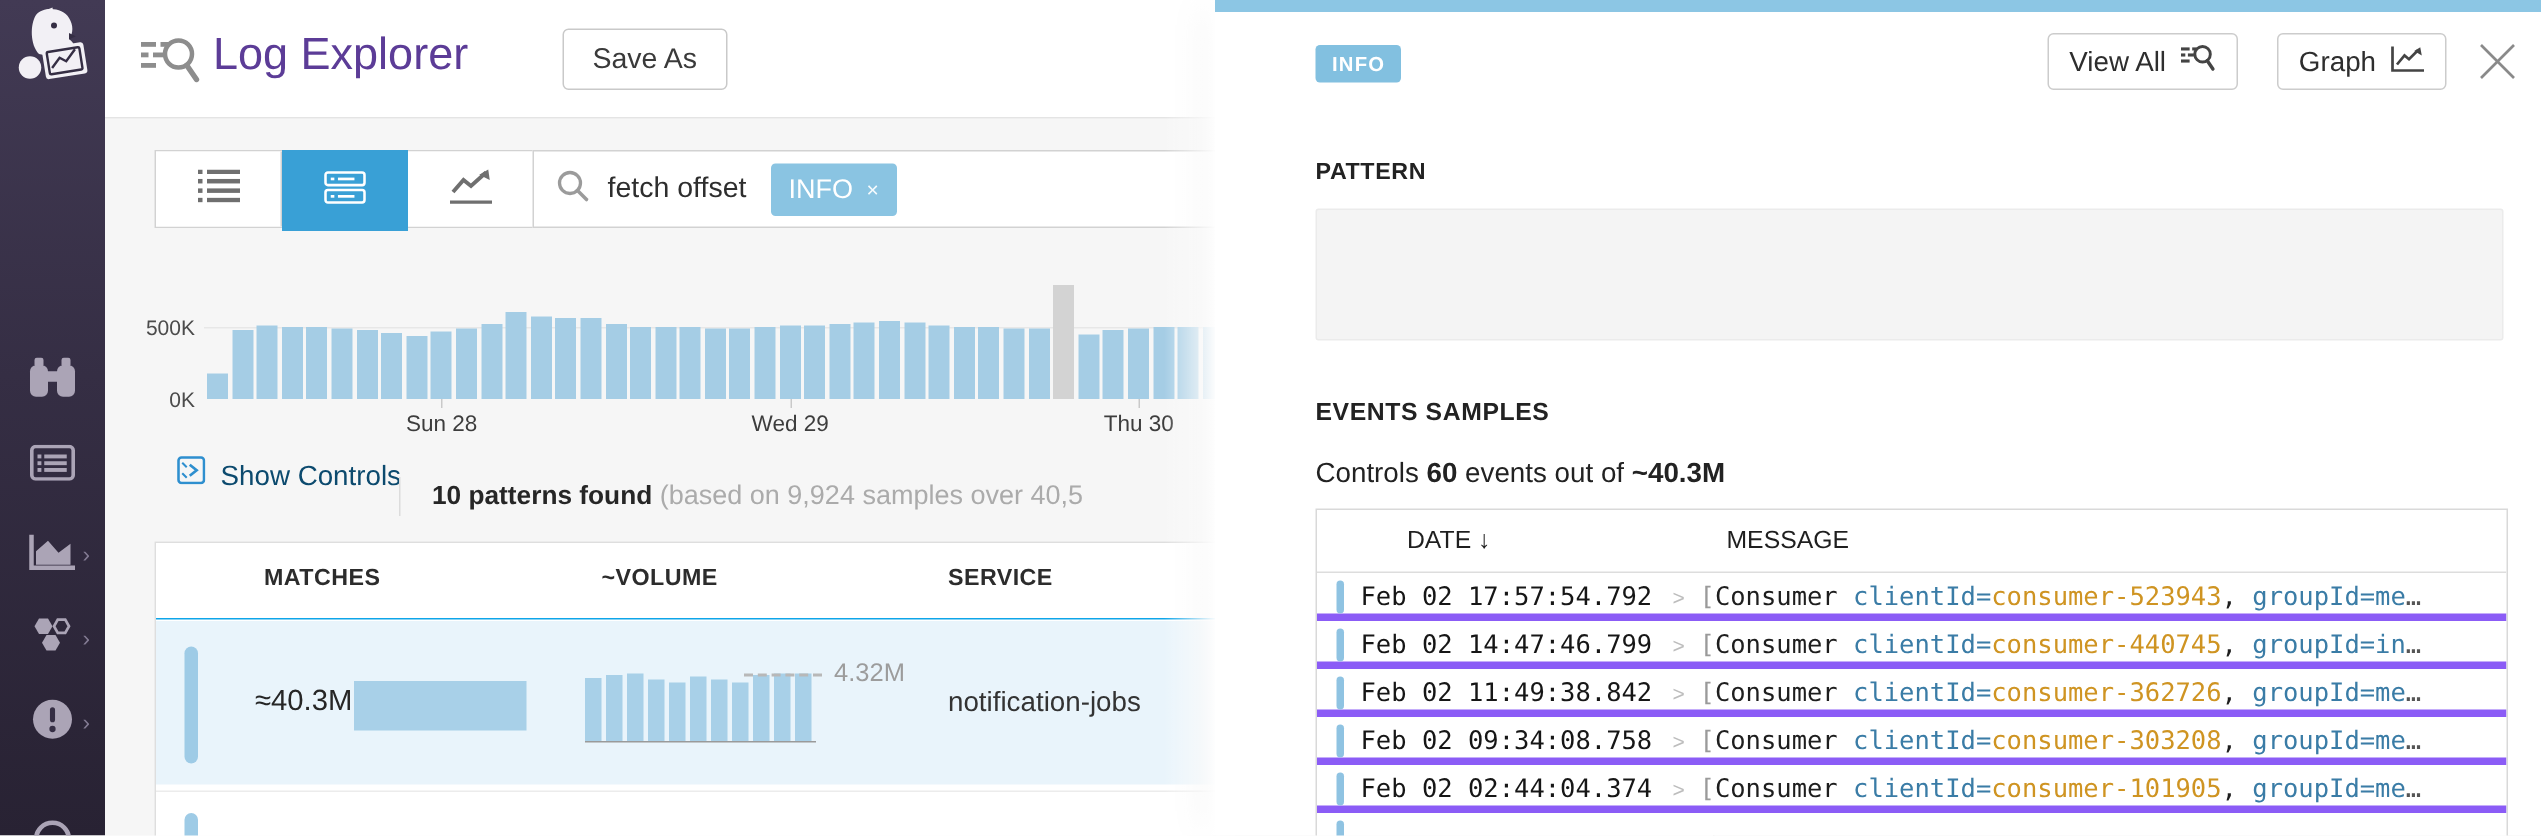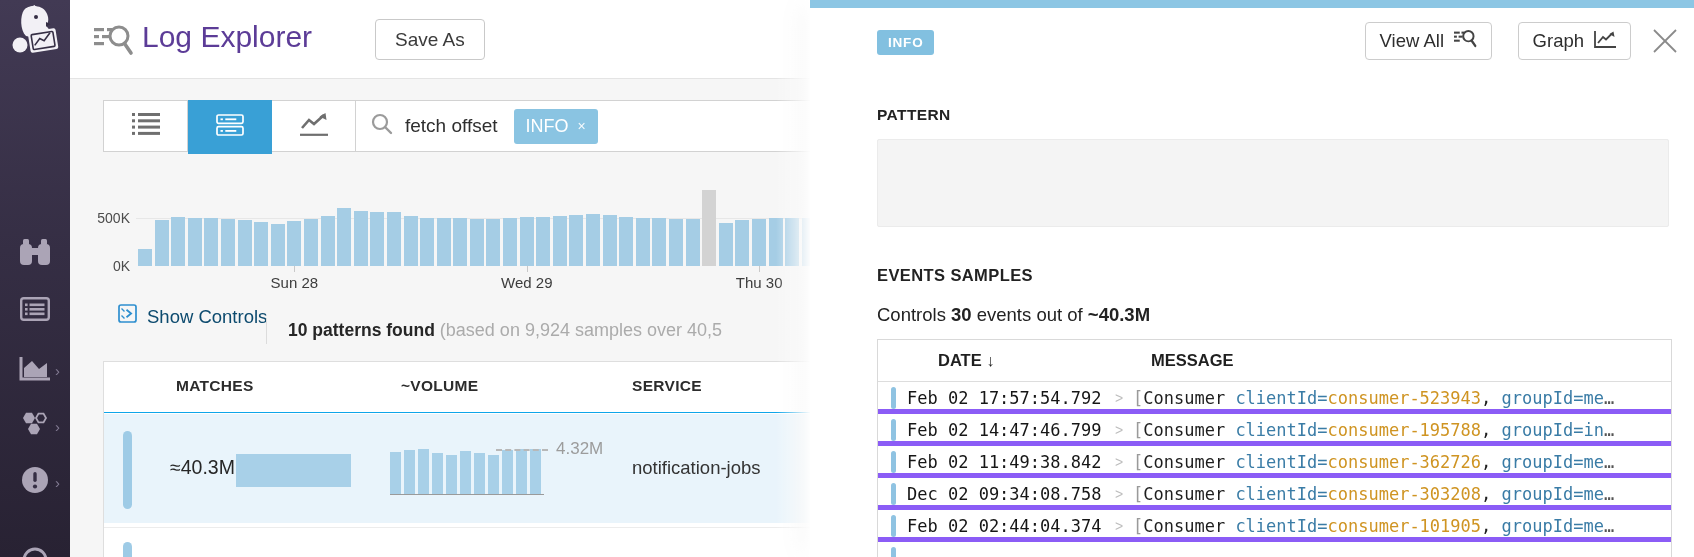--- a/index.html
+++ b/index.html
@@ -81,21 +81,21 @@
   .p-close { position:absolute; right:12px; top:24px; width:34px; height:34px; cursor:pointer;
     display:flex; align-items:center; justify-content:center; }
   .p-sec-title { position:absolute; left:67px; font-size:15.5px; font-weight:bold; color:#222; letter-spacing:.4px; }
   .pattern-box { position:absolute; left:67px; right:25px; top:139px; height:88px; background:#f4f4f4;
     border:1px solid #ebebeb; border-radius:2px; padding:12px 21px;
     font-family:"DejaVu Sans Mono", monospace; font-size:18px; line-height:31px; color:#1e1e1e; }
   .pattern-box .hl { background:#fbe7c3; padding:1px 1px; }
   .showing { position:absolute; left:67px; top:304px; font-size:18.5px; color:#222; }
   .events-table { position:absolute; left:67px; right:22px; top:339px; bottom:-8px; background:#fff; border:1px solid #d9d9d9; overflow:hidden; }
   .et-head { position:relative; height:42px; border-bottom:1px solid #ddd; }
-  .et-th { position:absolute; top:11px; font-size:16.5px; font-weight:bold; color:#1f1f1f; }
+  .et-th { position:absolute; top:11px; font-size:16.5px; font-weight:normal; color:#1f1f1f; }
   .et-row { position:relative; height:32px; border-bottom:5px solid #8b5cf6; cursor:pointer; }
   .et-ind { position:absolute; left:13px; top:5px; width:5px; height:22px; border-radius:2.5px; background:#8fc3e2; }
   .et-date { position:absolute; left:29px; top:6px; font-family:"DejaVu Sans Mono", monospace; font-size:17px; color:#161616; white-space:nowrap; }
   .et-chev { position:absolute; left:237px; top:8px; font-size:14px; color:#bdbdbd; }
   .et-msg { position:absolute; left:255px; right:4px; top:6px; font-family:"DejaVu Sans Mono", monospace; font-size:17px;
     color:#1e1e1e; white-space:nowrap; overflow:hidden; }
   .et-msg .brk { color:#9a9a9a; }
   .et-msg .k { color:#3a7ca6; }
   .et-msg .v { color:#cf9422; }
   .et-msg .dots { color:#555; }
@@ -388,50 +388,50 @@
         <line x1="24" y1="2" x2="2" y2="24" stroke="#8a8a8a" stroke-width="1.8"></line>
       </svg>
     </span>
 
     <div class="p-sec-title" style="top:106px">PATTERN</div>
     <div class="pattern-box" id="pattern-box">
       </div>
 
     <div class="p-sec-title" style="top:266px; font-size:16.5px">EVENTS SAMPLES</div>
     <div class="showing">
-      <span>Controls </span><b>30</b><span> events out of </span><b>~40.3M</b>
+      <span>Controls </span><b>60</b><span> events out of </span><b>~40.3M</b>
     </div>
 
     <div class="events-table">
       <div class="et-head">
         <span class="et-th" style="left:60px"><span>DATE</span> <span>↓</span></span>
         <span class="et-th" style="left:273px"><span>MESSAGE</span></span>
       </div>
       <div id="event-rows">
           <div class="et-row">
             <span class="et-ind"></span>
             <span class="et-date">Feb 02 17:57:54.792</span>
             <span class="et-chev">&gt;</span>
             <span class="et-msg"><span class="brk">[</span><span>Consumer </span><span class="k">clientId=</span><span class="v">consumer-523943</span><span>, </span><span class="k">groupId=</span><span class="k">me</span><span class="dots">…</span></span>
           </div>
           <div class="et-row">
             <span class="et-ind"></span>
             <span class="et-date">Feb 02 14:47:46.799</span>
             <span class="et-chev">&gt;</span>
-            <span class="et-msg"><span class="brk">[</span><span>Consumer </span><span class="k">clientId=</span><span class="v">consumer-195788</span><span>, </span><span class="k">groupId=</span><span class="k">in</span><span class="dots">…</span></span>
+            <span class="et-msg"><span class="brk">[</span><span>Consumer </span><span class="k">clientId=</span><span class="v">consumer-440745</span><span>, </span><span class="k">groupId=</span><span class="k">in</span><span class="dots">…</span></span>
           </div>
           <div class="et-row">
             <span class="et-ind"></span>
             <span class="et-date">Feb 02 11:49:38.842</span>
             <span class="et-chev">&gt;</span>
             <span class="et-msg"><span class="brk">[</span><span>Consumer </span><span class="k">clientId=</span><span class="v">consumer-362726</span><span>, </span><span class="k">groupId=</span><span class="k">me</span><span class="dots">…</span></span>
           </div>
           <div class="et-row">
             <span class="et-ind"></span>
-            <span class="et-date">Dec 02 09:34:08.758</span>
+            <span class="et-date">Feb 02 09:34:08.758</span>
             <span class="et-chev">&gt;</span>
             <span class="et-msg"><span class="brk">[</span><span>Consumer </span><span class="k">clientId=</span><span class="v">consumer-303208</span><span>, </span><span class="k">groupId=</span><span class="k">me</span><span class="dots">…</span></span>
           </div>
           <div class="et-row">
             <span class="et-ind"></span>
             <span class="et-date">Feb 02 02:44:04.374</span>
             <span class="et-chev">&gt;</span>
             <span class="et-msg"><span class="brk">[</span><span>Consumer </span><span class="k">clientId=</span><span class="v">consumer-101905</span><span>, </span><span class="k">groupId=</span><span class="k">me</span><span class="dots">…</span></span>
           </div>
           <div class="et-row">

